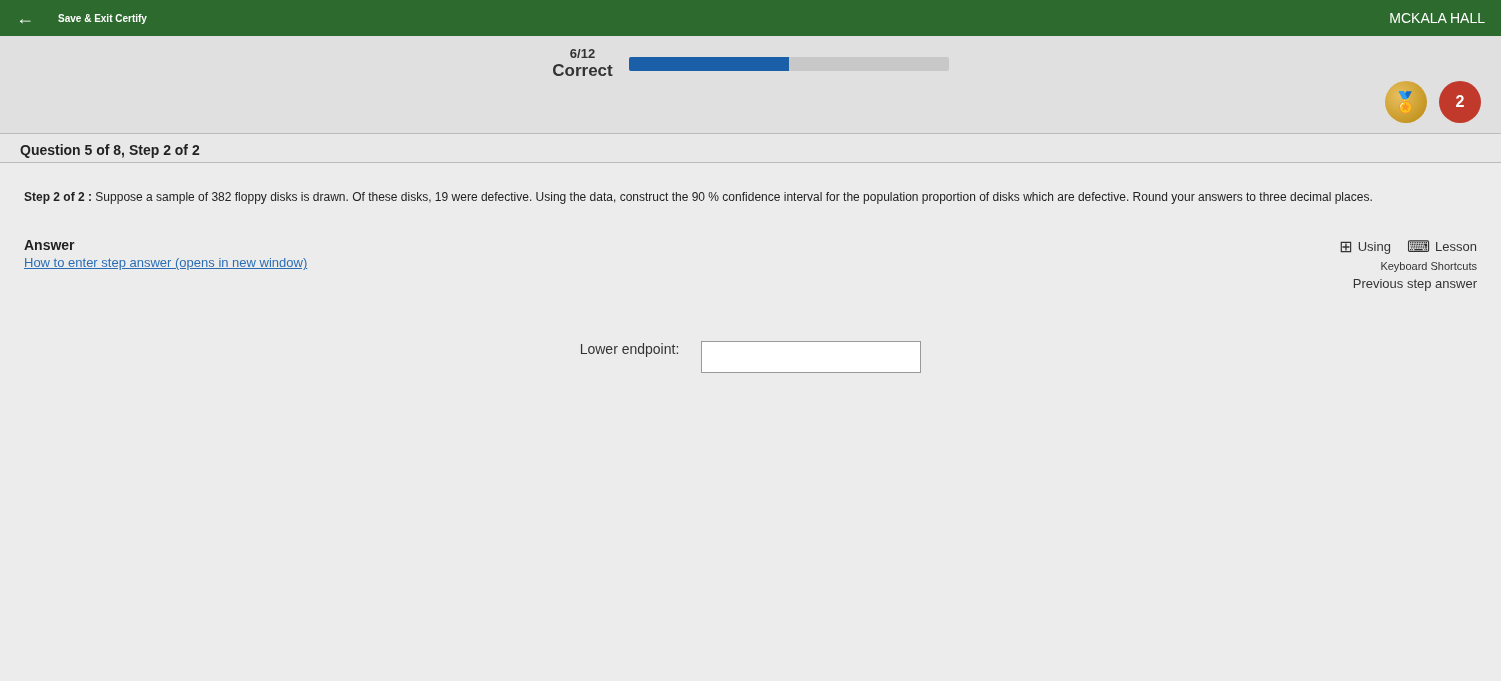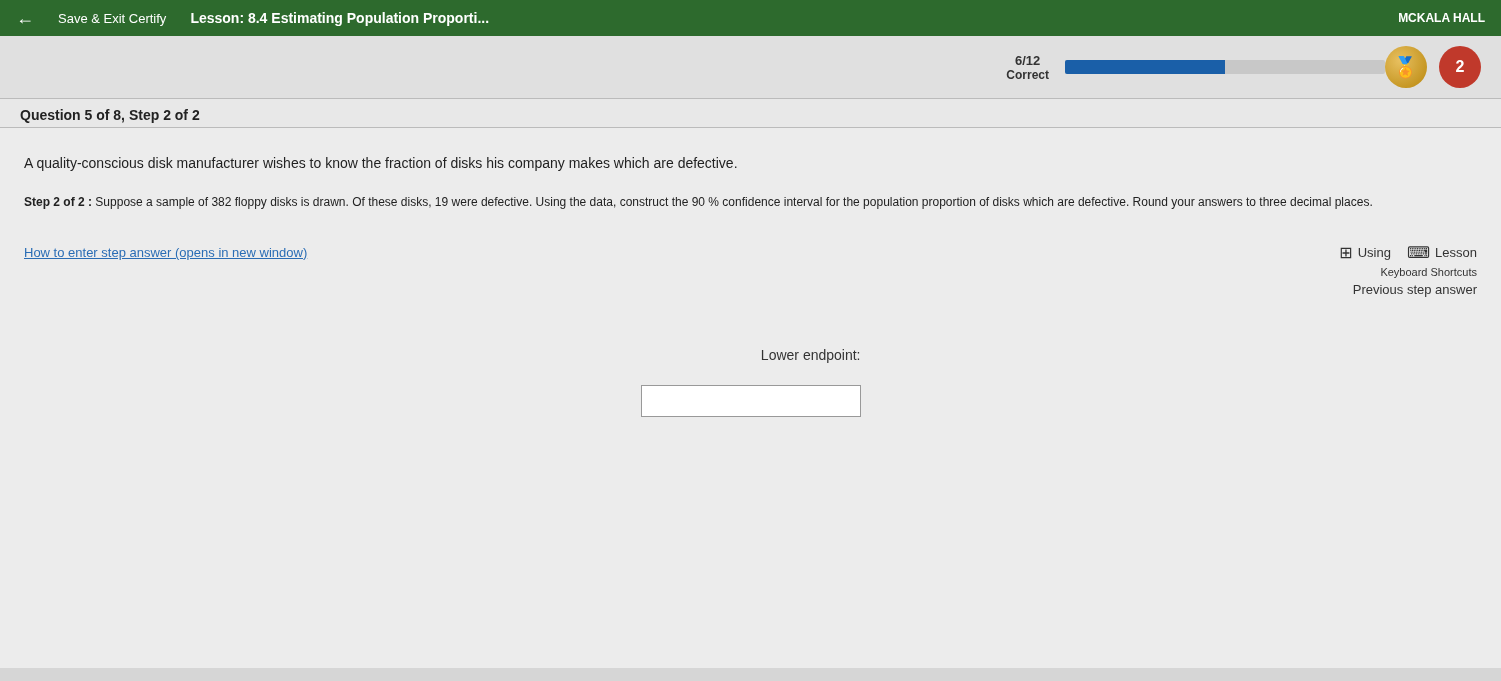--- a/index.html
+++ b/index.html
@@ -20,44 +20,44 @@
       align-items: center;
       gap: 24px;
       flex: 1;
     }
     .top-bar-arrow {
       font-size: 18px;
       font-weight: bold;
       cursor: pointer;
     }
     .top-bar-save {
-      font-size: 13px;
+      font-size: 10px;
+      font-weight: bold;
+      cursor: pointer;
+      white-space: nowrap;
+    }
+    .top-bar-lesson {
+      font-size: 14px;
+      font-weight: bold;
+    }
+    .top-bar-user {
+      font-size: 14px;
       font-weight: normal;
-      cursor: pointer;
-      white-space: nowrap;
-    }
-    .top-bar-lesson {
-      font-size: 14px;
-      font-weight: bold;
-    }
-    .top-bar-user {
-      font-size: 12px;
-      font-weight: bold;
       margin-left: auto;
     }
     .progress-info {
       text-align: center;
     }
     .progress-fraction {
       font-size: 13px;
       font-weight: bold;
       color: #333;
     }
     .progress-correct {
-      font-size: 12px;
+      font-size: 17px;
       font-weight: bold;
       color: #333;
     }
     .progress-bar-container {
       width: 320px;
       height: 14px;
       background: #c8c8c8;
       border-radius: 2px;
       overflow: hidden;
     }
@@ -192,23 +192,22 @@
     
     .inputs-row {
       display: flex;
       align-items: center;
       justify-content: center;
       gap: 30px;
       margin-top: 50px;
     }
     .endpoint-group {
       display: flex;
-      align-items: flex-end;
+      align-items: flex-start;
       gap: 22px;
-      flex-direction: column;
     }
     .endpoint-label {
       font-size: 14px;
       color: #333;
     }
     .endpoint-input {
       width: 220px;
       height: 32px;
       border: 1px solid #999;
       background: white;
@@ -217,26 +216,25 @@
       outline: none;
     }
   </style>
 </head>
 <body>
 
 <div class="top-bar">
   <div class="top-bar-left">
     <span class="top-bar-arrow">←</span>
     <span class="top-bar-save">Save &amp; Exit Certify</span>
-    <span class="top-bar-lesson">Lesson: 8.4 Estimating Population Proporti...</span>
   </div>
   <span class="top-bar-user">MCKALA HALL</span>
 </div>
 
-<div style="background:#e0e0e0; padding:10px 20px; display:flex; align-items:center; border-bottom:1px solid #bbb;">
+<div style="background:#e0e0e0; padding:10px 20px; display:flex; align-items:center; border-bottom:1px solid #bbb;flex-direction:column;">
   <div style="flex:1;"></div>
   <div style="display:flex; align-items:center; gap:16px;">
     <div class="progress-info">
       <div class="progress-fraction">6/12</div>
       <div class="progress-correct">Correct</div>
     </div>
     <div class="progress-bar-container">
       <div class="progress-bar-fill"></div>
     </div>
   </div>
@@ -244,29 +242,29 @@
     <div class="medal-icon">🏅</div>
     <div class="heart-badge">2</div>
   </div>
 </div>
 
 <div class="header-row">
   <span class="question-label">Question 5 of 8, Step 2 of 2</span>
 </div>
 
 <div class="main-content">
-  <p class="question-text">A quality-conscious disk manufacturer wishes to know the fraction of disks his company makes which are defective.</p>
 
   <p class="step-text">
     <strong>Step 2 of 2 :</strong><span> Suppose a sample of 382 floppy disks is drawn. Of these disks, 19 were defective. Using the data, construct the 90 % confidence interval for the population proportion of disks which are defective. Round your answers to three decimal places.</span>
   </p>
 
   <div class="answer-section">
     <div class="answer-header-row">
       <div>
+        <div class="answer-label">Answer</div>
         <a class="answer-link">How to enter step answer (opens in new window)</a>
       </div>
       <div class="answer-tools">
         <div class="answer-tools-row">
           <div class="tool-btn">
             <span class="tool-icon">⊞</span>
             <span>Using</span>
           </div>
           <div class="tool-btn">
             <span class="tool-icon">⌨</span>

